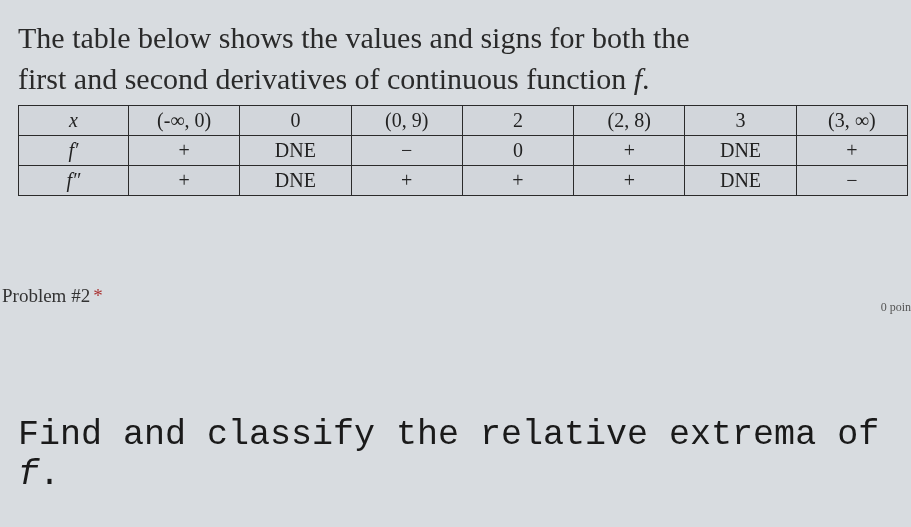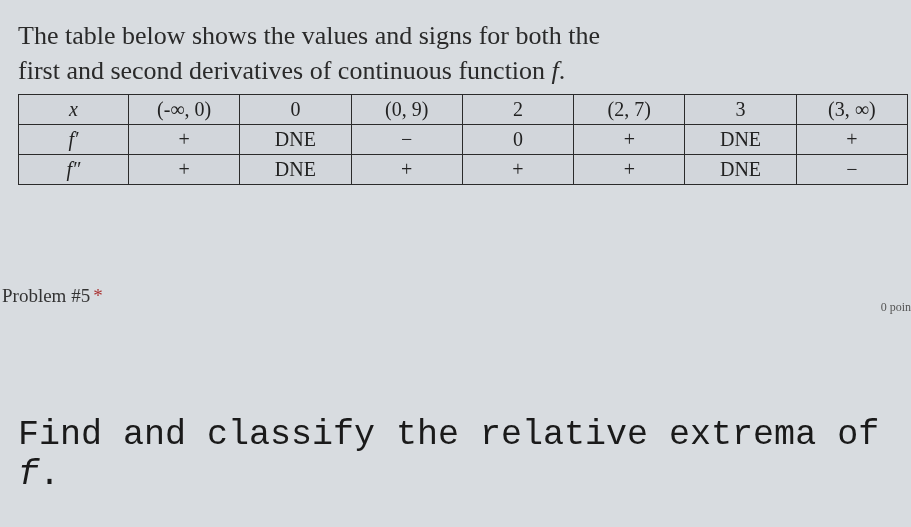--- a/index.html
+++ b/index.html
@@ -11,21 +11,21 @@
       width: 911px;
       height: 527px;
       font-family: Georgia, 'Times New Roman', serif;
       background: #d8dce0;
       color: #1a1a1a;
       padding: 18px 0 0 18px;
       overflow: hidden;
       position: relative;
     }
     .intro {
-      font-size: 26px;
+      font-size: 30px;
       line-height: 1.35;
       font-weight: 400;
       color: #2a2a2a;
       padding-right: 8px;
       margin-bottom: 6px;
     }
     .intro .fvar {
       font-style: italic;
       font-family: Georgia, serif;
     }
@@ -92,21 +92,21 @@
 </div>
 
 <table class="sign">
   <tbody>
       <tr>
     <td class="rowhead">x</td>
     <td>(-∞, 0)</td>
     <td>0</td>
     <td>(0, 9)</td>
     <td>2</td>
-    <td>(2, 7)</td>
+    <td>(2, 8)</td>
     <td>3</td>
     <td>(3, ∞)</td>
   </tr>
   <tr>
     <td class="rowhead">f′</td>
     <td>+</td>
     <td>DNE</td>
     <td>−</td>
     <td>0</td>
     <td>+</td>
@@ -120,20 +120,20 @@
     <td>+</td>
     <td>+</td>
     <td>+</td>
     <td>DNE</td>
     <td>−</td>
   </tr>
 </tbody>
   </table>
 
 <div class="problem-label">
-  <span>Problem #5</span><span class="ast">*</span>
+  <span>Problem #2</span><span class="ast">*</span>
 </div>
 
 <div class="points-label">0 poin</div>
 
 <div class="question">
   <span>Find and classify the relative extrema of </span><span class="fvar">f</span><span>.</span>
 </div>
 
 </body></html>

